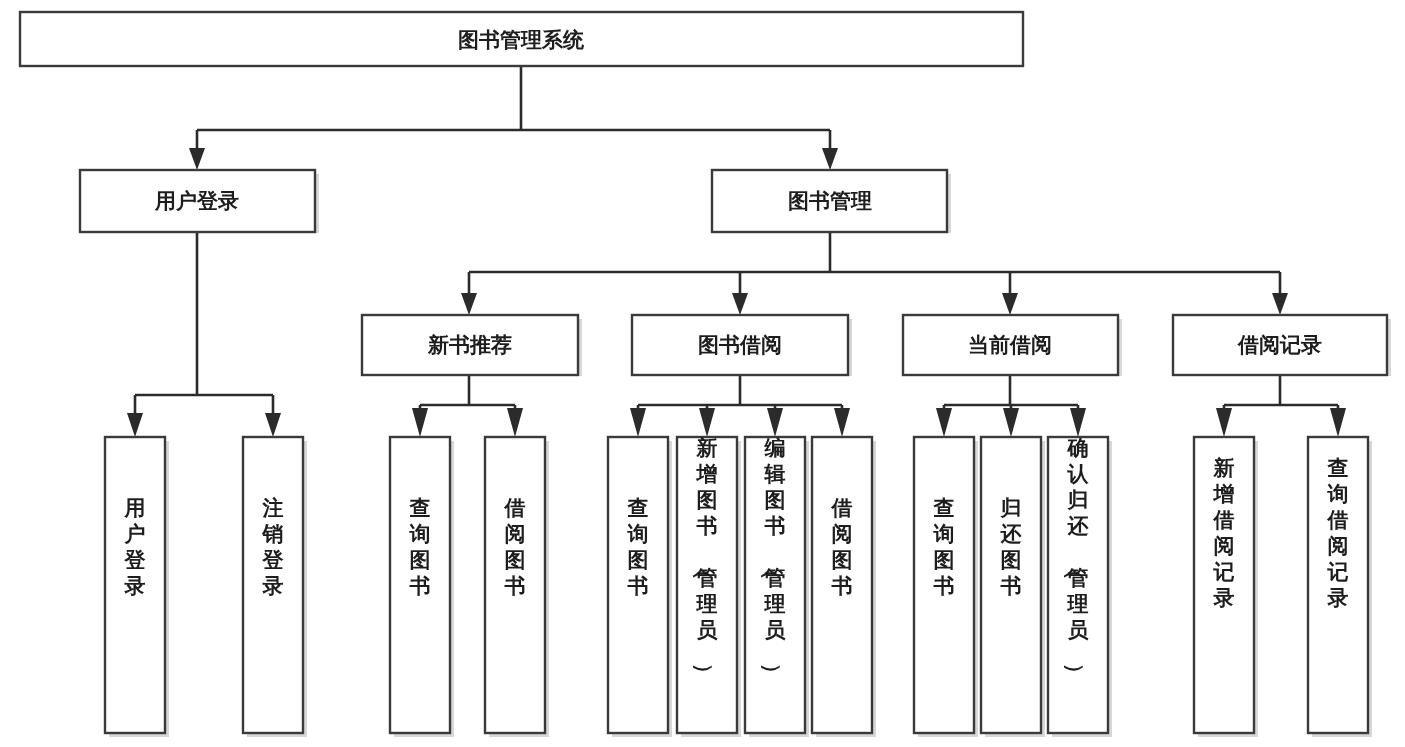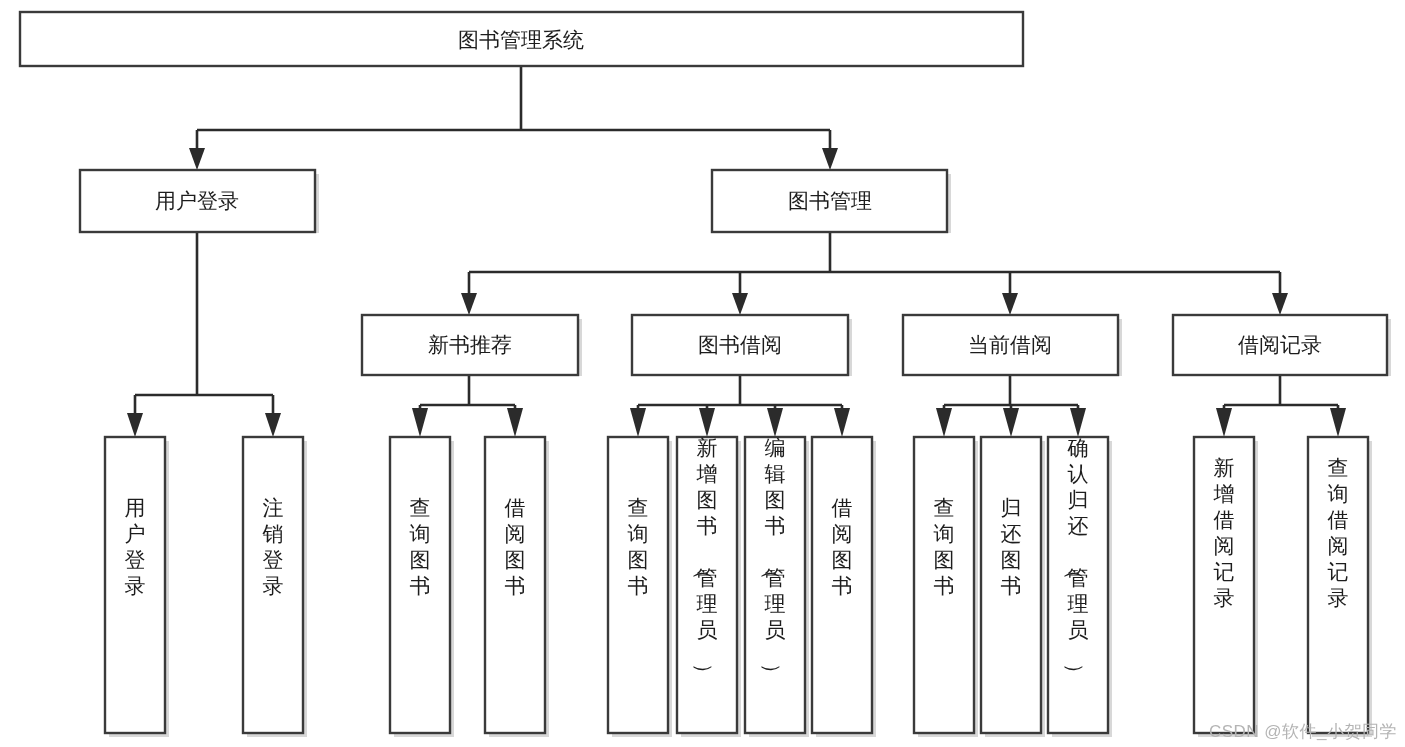--- a/index.html
+++ b/index.html
@@ -10,20 +10,21 @@
   }
   body {
     font-family: "Liberation Sans", "DejaVu Sans", sans-serif;
   }
   #diagram-root {
     position: relative;
     width: 1405px;
     height: 747px;
     background: #ffffff;
     overflow: hidden;
+    font-weight: bold;
   }
   svg.diagram-canvas {
     position: absolute;
     left: 0;
     top: 0;
     width: 1405px;
     height: 747px;
     display: block;
   }
   
@@ -252,14 +253,13 @@
       <text class="node-label-vertical" x="1224" y="475"><tspan x="1224" y="475">新</tspan><tspan x="1224" y="501">增</tspan><tspan x="1224" y="527">借</tspan><tspan x="1224" y="553">阅</tspan><tspan x="1224" y="579">记</tspan><tspan x="1224" y="605">录</tspan></text>
     </g>
     <g>
       <rect class="node-shadow" x="1312" y="441" width="60" height="296"></rect>
       <rect class="node-box" x="1308" y="437" width="60" height="296"></rect>
       <text class="node-label-vertical" x="1338" y="475"><tspan x="1338" y="475">查</tspan><tspan x="1338" y="501">询</tspan><tspan x="1338" y="527">借</tspan><tspan x="1338" y="553">阅</tspan><tspan x="1338" y="579">记</tspan><tspan x="1338" y="605">录</tspan></text>
     </g>
 
   </svg>
 
-  <div class="watermark">CSDN @软件_小贺同学</div>
 </div>
 
 </body></html>

